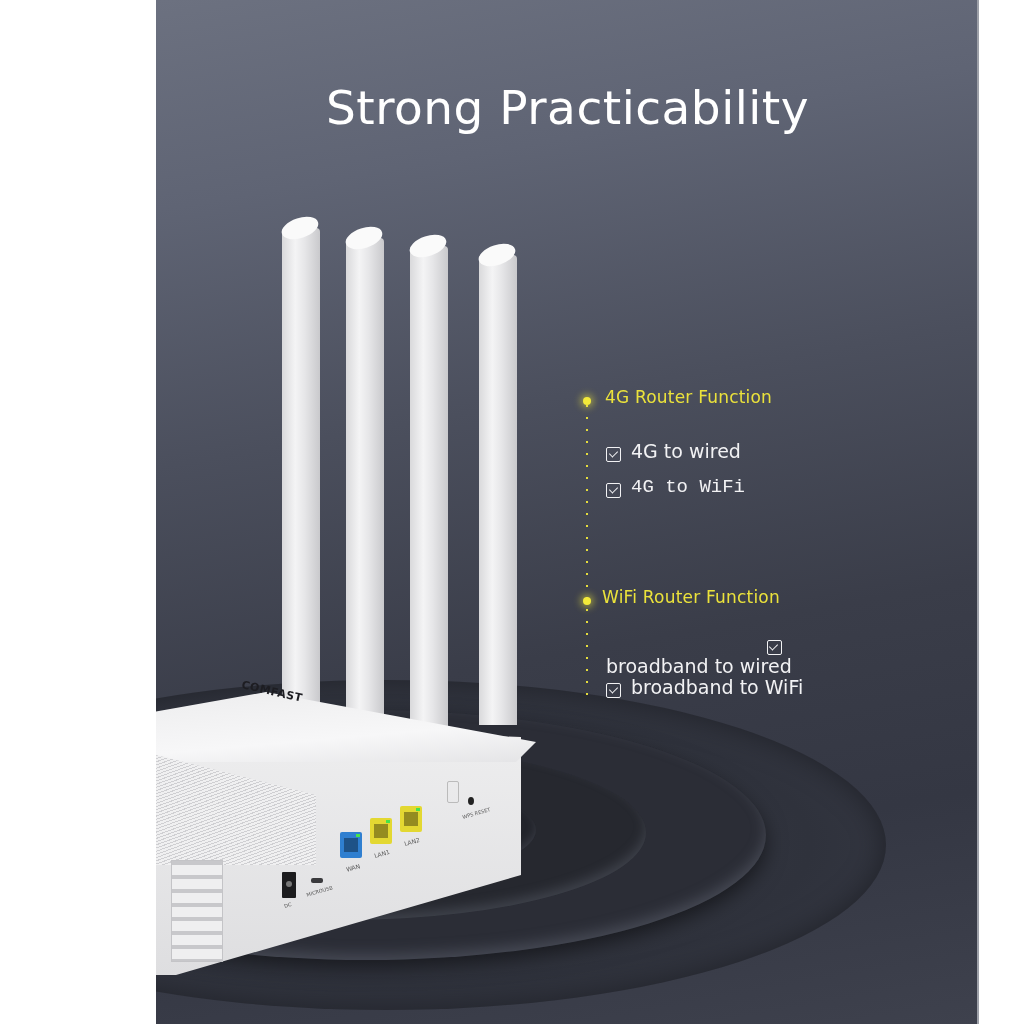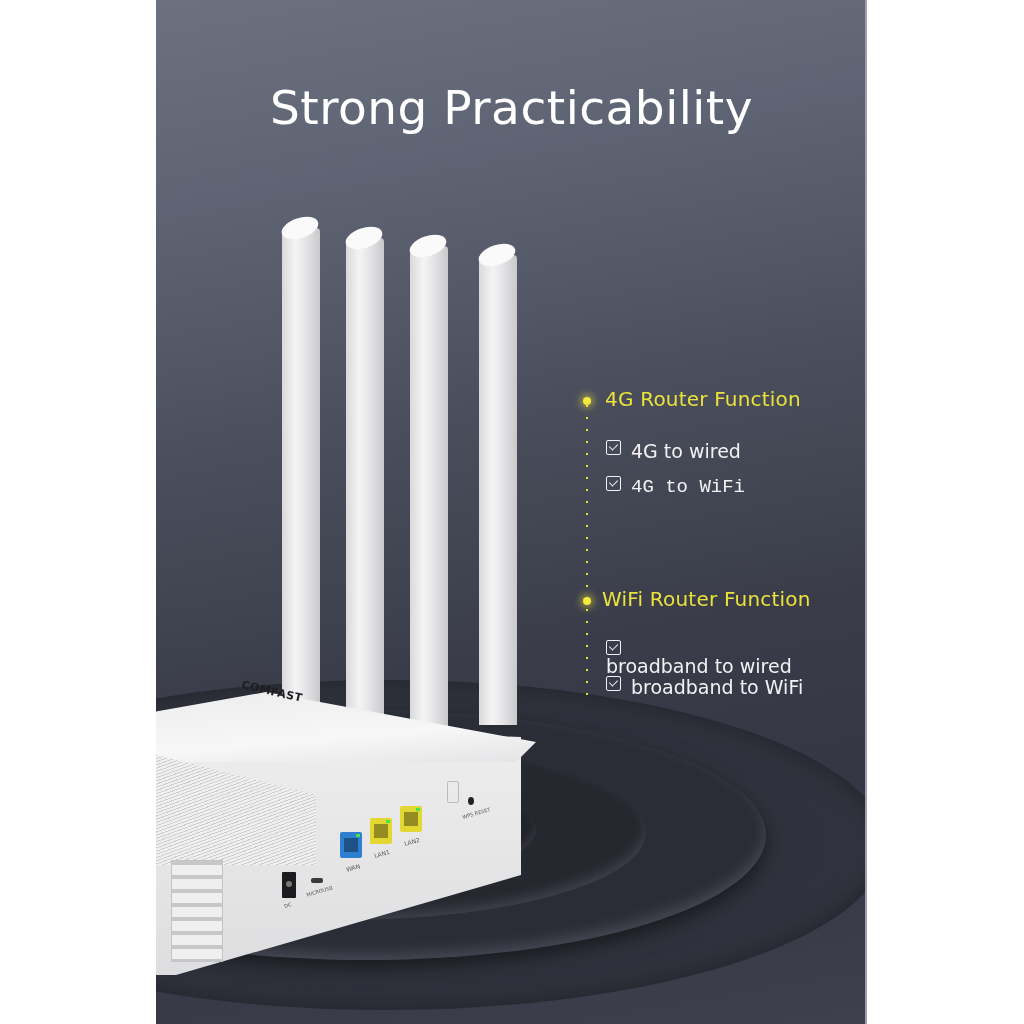--- a/index.html
+++ b/index.html
@@ -1,17 +1,17 @@
 <!DOCTYPE html>
 <html><head>
 <meta charset="utf-8">
 <style>
   html, body { margin:0; padding:0; }
   body { width:1024px; height:1024px; background:#ffffff; position:relative; overflow:hidden; font-family:"DejaVu Sans", "Liberation Sans", sans-serif; }
-  .panel { position:absolute; left:156px; top:0; width:711px; height:1024px; overflow:hidden;
+  .panel { position:absolute; left:156px; top:0; width:823px; height:1024px; overflow:hidden;
     background: linear-gradient(170deg, #6c7180 0%, #5f6474 18%, #4b4f5d 40%, #3a3d49 62%, #343743 80%, #3e414d 100%); }
   .panel::after { content:""; position:absolute; right:0; top:0; width:2px; height:100%; background:#9da0a8; }
   .title { position:absolute; left:0; right:0; top:80px; text-align:center; color:#ffffff; font-size:47px; letter-spacing:0.5px; font-weight:normal; }
 
   
   .ring { position:absolute; border-radius:50%; }
   .ring1 { left:-270px; top:680px; width:1000px; height:330px; background:radial-gradient(ellipse at center, #3a3d48 0%, #2f323c 60%, #3b3e4a 100%); box-shadow:0 0 30px rgba(0,0,0,0.4) inset; }
   .ring2 { left:-190px; top:710px; width:800px; height:250px; background:#2b2d36; box-shadow:0 -6px 14px rgba(120,125,140,0.35) inset, 0 8px 20px rgba(0,0,0,0.5); }
   .ring3 { left:-110px; top:745px; width:600px; height:175px; background:#26282f; box-shadow:0 -6px 12px rgba(120,125,140,0.3) inset; }
   .ring4 { left:-40px; top:775px; width:420px; height:110px; background:#22242b; box-shadow:0 -4px 10px rgba(120,125,140,0.25) inset; }
@@ -42,22 +42,22 @@
   .dc::after { content:""; position:absolute; left:4px; top:9px; width:6px; height:6px; border-radius:50%; background:#777; }
   .usb { position:absolute; left:155px; top:878px; width:12px; height:5px; background:#3a3a3d; border-radius:2px; }
   .reset { position:absolute; left:312px; top:797px; width:6px; height:8px; background:#222; border-radius:50%; }
   .sim { position:absolute; left:291px; top:781px; width:10px; height:20px; border:1px solid #bbb; border-radius:2px; }
   .small-label { position:absolute; font-size:5px; color:#555; transform:rotate(-16deg); }
 
   
   .features { position:absolute; left:0; top:0; }
   .dotline { position:absolute; left:430px; top:405px; width:2px; height:290px; background:repeating-linear-gradient(180deg,#e5dd3c 0px,#e5dd3c 2px,transparent 2px,transparent 12px); }
   .bullet { position:absolute; width:8px; height:8px; border-radius:50%; background:#f3ea3a; box-shadow:0 0 7px 3px rgba(243,234,58,0.45); }
-  .heading { position:absolute; color:#ebe23b; font-size:20px; font-family:"DejaVu Sans", sans-serif; white-space:nowrap; letter-spacing:0.2px; }
-  .item { position:absolute; color:#f2f2f4; font-size:19px; font-family:"DejaVu Sans", sans-serif; white-space:nowrap; display:flex; align-items:flex-start; }
+  .heading { position:absolute; color:#ebe23b; font-size:17px; font-family:"DejaVu Sans", sans-serif; white-space:nowrap; letter-spacing:0.2px; }
+  .item { position:absolute; color:#f2f2f4; font-size:19px; font-family:"DejaVu Sans", sans-serif; white-space:nowrap; display:flex; align-items:flex-end; }
   .check { display:inline-block; width:15px; height:15px; border:1.5px solid #f2f2f4; border-radius:2px; margin-right:10px; position:relative; box-sizing:border-box; }
   .check::after { content:""; position:absolute; left:3.5px; top:1px; width:4px; height:7px; border-right:1.6px solid #f2f2f4; border-bottom:1.6px solid #f2f2f4; transform:rotate(45deg); }
 </style>
 </head>
 <body>
 
 <div class="panel">
 
   <div class="title">Strong Practicability</div>
 

